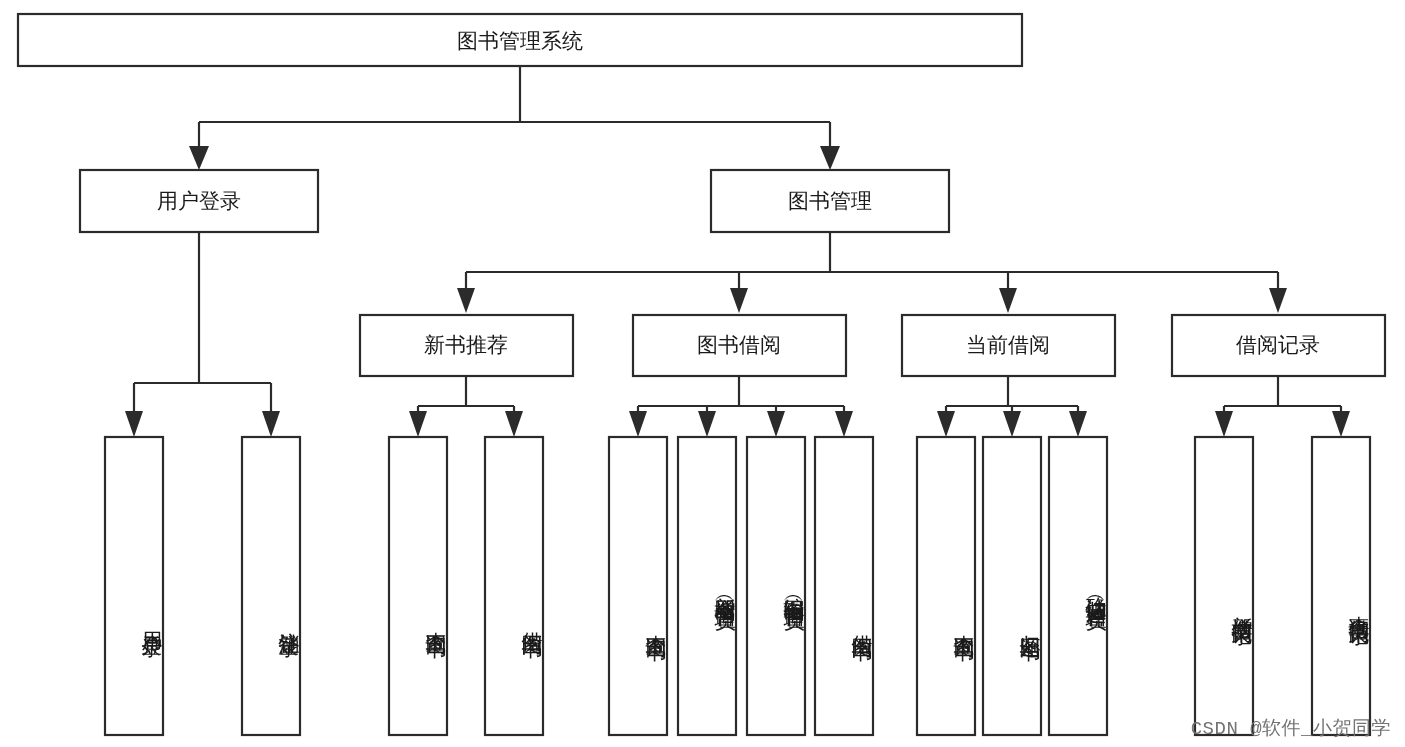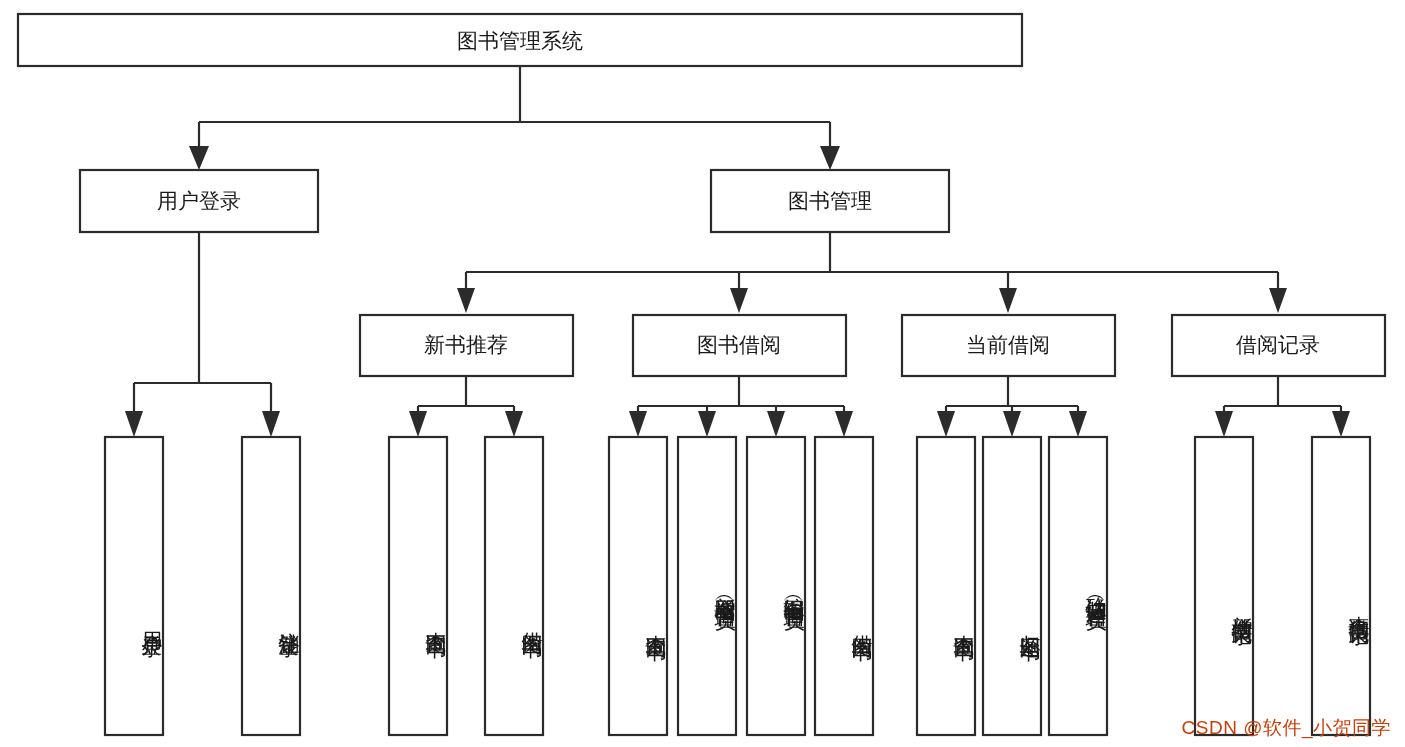--- a/index.html
+++ b/index.html
@@ -61,23 +61,23 @@
     display: flex;
     align-items: flex-start;
     justify-content: center;
     white-space: nowrap;
     pointer-events: none;
   }
   #watermark {
     position: absolute;
     right: 14px;
     bottom: 6px;
-    font-family: Liberation Sans, sans-serif;
+    font-family: Liberation Mono, monospace;
     font-size: 19px;
-    color: #c2410c;
+    color: #737373;
     letter-spacing: 0.5px;
     user-select: none;
   }
 </style>
 </head>
 <body>
 
 <div id="diagram-root">
 
   <svg id="tree-svg" viewBox="0 0 1405 747">

